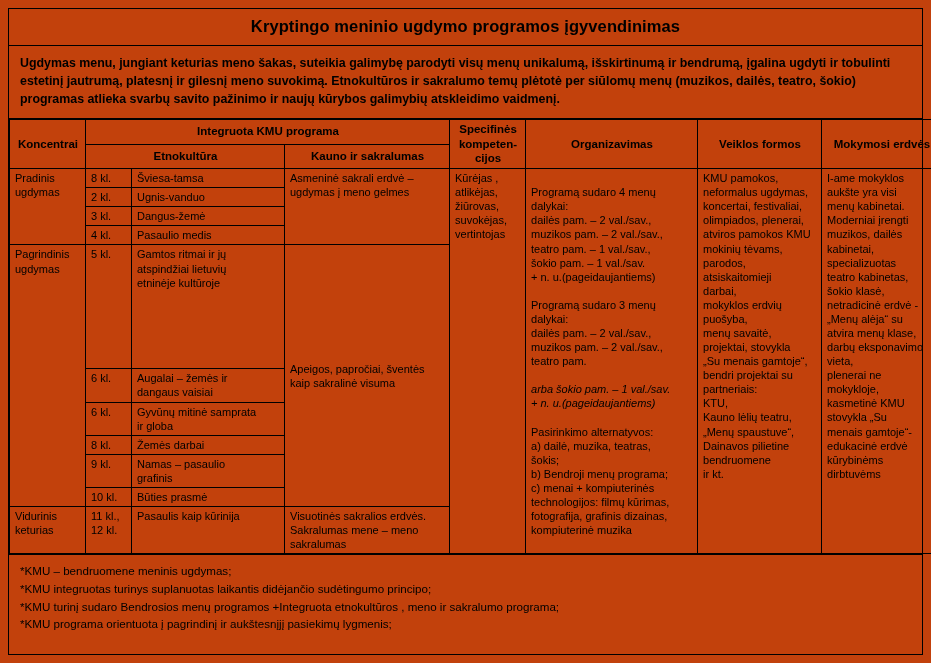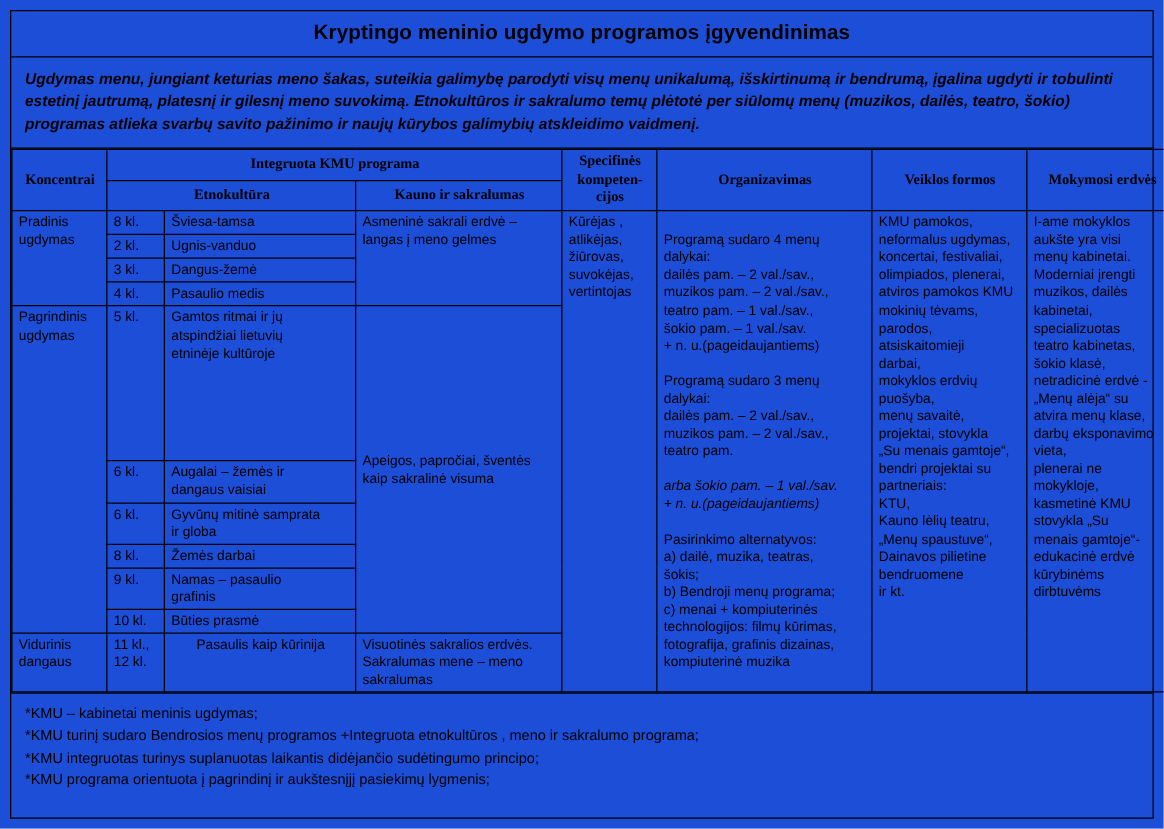--- a/index.html
+++ b/index.html
@@ -9,21 +9,21 @@
     background: #ffffff;
   }
   body {
     font-family: "Liberation Sans", sans-serif;
     color: #000000;
   }
   #page {
     width: 931px;
     height: 663px;
     position: relative;
-    background: #1d4ed8;
+    background: #c2410c;
     box-sizing: border-box;
     overflow: hidden;
   }
   .doc-frame {
     position: absolute;
     left: 8px;
     top: 8px;
     width: 915px;
     height: 647px;
     border: 1px solid #000;
@@ -43,21 +43,20 @@
     font-size: 16.5px;
     font-weight: bold;
     letter-spacing: 0.1px;
   }
 
   
   .intro-band {
     border-bottom: 1px solid #000;
     padding: 9px 10px 9px 11px;
     box-sizing: border-box;
-    font-style: italic;
   }
   .intro-band .intro-text {
     font-size: 12.4px;
     font-weight: bold;
     line-height: 1.45;
     text-align: left;
   }
 
   
   .table-band {
@@ -74,21 +73,20 @@
     padding: 2px 4px 2px 5px;
     box-sizing: border-box;
     font-size: 11px;
     line-height: 1.28;
   }
   table.kmu th {
     font-weight: bold;
     font-size: 11.5px;
     vertical-align: middle;
     text-align: center;
-    font-family: Liberation Serif, serif;
   }
   th.th-left {
     text-align: left;
     padding-left: 7px;
   }
   
   col.c-konc   { width: 76px; }
   col.c-kl     { width: 46px; }
   col.c-etno   { width: 153px; }
   col.c-menas  { width: 165px; }
@@ -138,21 +136,21 @@
     padding-top: 4px;
     white-space: pre-line;
   }
   td.cell-kl-center {
     text-align: left;
     padding-left: 8px;
     vertical-align: middle;
     white-space: pre-line;
   }
   td.cell-etno-center {
-    text-align: center;
+    text-align: left;
     vertical-align: middle;
   }
   .org-block {
     white-space: pre-line;
     display: block;
   }
   .org-block + .org-block {
   }
   .italic-em { font-style: italic; }
 
@@ -211,21 +209,21 @@
           </tr>
         </thead>
         <tbody>
 
           <tr>
             <td rowspan="4" class="cell-konc" style="white-space:pre-line;margin-left:28px;">Pradinis
 ugdymas</td>
             <td class="cell-kl">8 kl.</td>
             <td class="cell-etno">Šviesa-tamsa</td>
             <td rowspan="4" class="cell-menas">Asmeninė sakrali erdvė –
-langas į meno gelmes</td>
+ugdymas į meno gelmes</td>
             <td rowspan="11" class="cell-spec">Kūrėjas ,
 atlikėjas,
 žiūrovas,
 suvokėjas,
 vertintojas</td>
             <td rowspan="11" class="cell-org">
               <span class="org-block">Programą sudaro 4 menų
 dalykai:
 dailės pam. – 2 val./sav.,
 muzikos pam. – 2 val./sav.,
@@ -336,34 +334,34 @@
             <td class="cell-etno">Namas – pasaulio
    grafinis</td>
           </tr>
           <tr>
             <td class="cell-kl">10 kl.</td>
             <td class="cell-etno">Būties prasmė</td>
           </tr>
 
           <tr>
             <td class="cell-konc" style="white-space:pre-line;">Vidurinis
-dangaus</td>
+keturias</td>
             <td class="cell-kl-center">11 kl.,
 12 kl.</td>
             <td class="cell-etno-center">Pasaulis kaip kūrinija</td>
             <td class="cell-menas">Visuotinės sakralios erdvės.
 Sakralumas mene – meno
 sakralumas</td>
           </tr>
         </tbody>
       </table>
     </div>
 
     <div class="notes-band">
-      <p class="note-line">*KMU – kabinetai meninis ugdymas;</p>
+      <p class="note-line">*KMU – bendruomene meninis ugdymas;</p>
+      <p class="note-line">*KMU integruotas turinys suplanuotas laikantis didėjančio sudėtingumo principo;</p>
       <p class="note-line">*KMU turinį sudaro Bendrosios menų programos +Integruota etnokultūros , meno ir sakralumo programa;</p>
-      <p class="note-line">*KMU integruotas turinys suplanuotas laikantis didėjančio sudėtingumo principo;</p>
       <p class="note-line">*KMU programa orientuota į pagrindinį ir aukštesnįjį pasiekimų lygmenis;</p>
 
     </div>
 
   </div>
 </div>
 
 </body></html>

